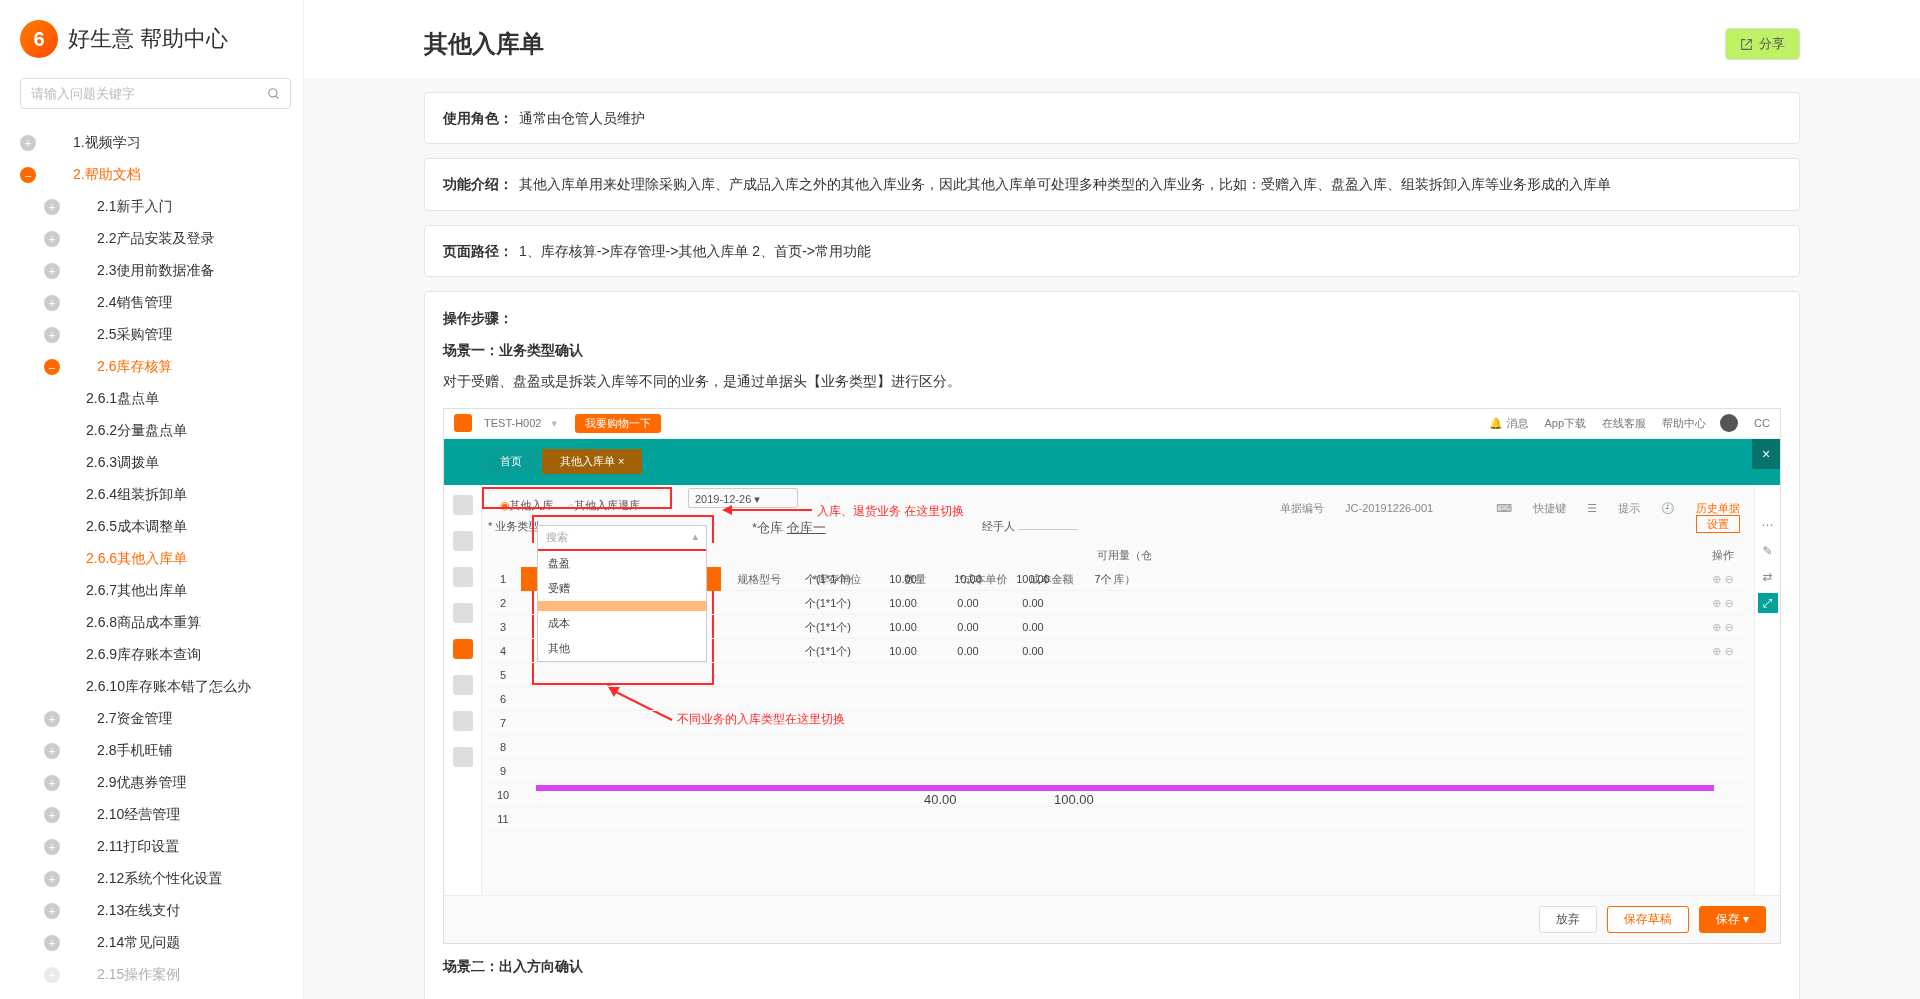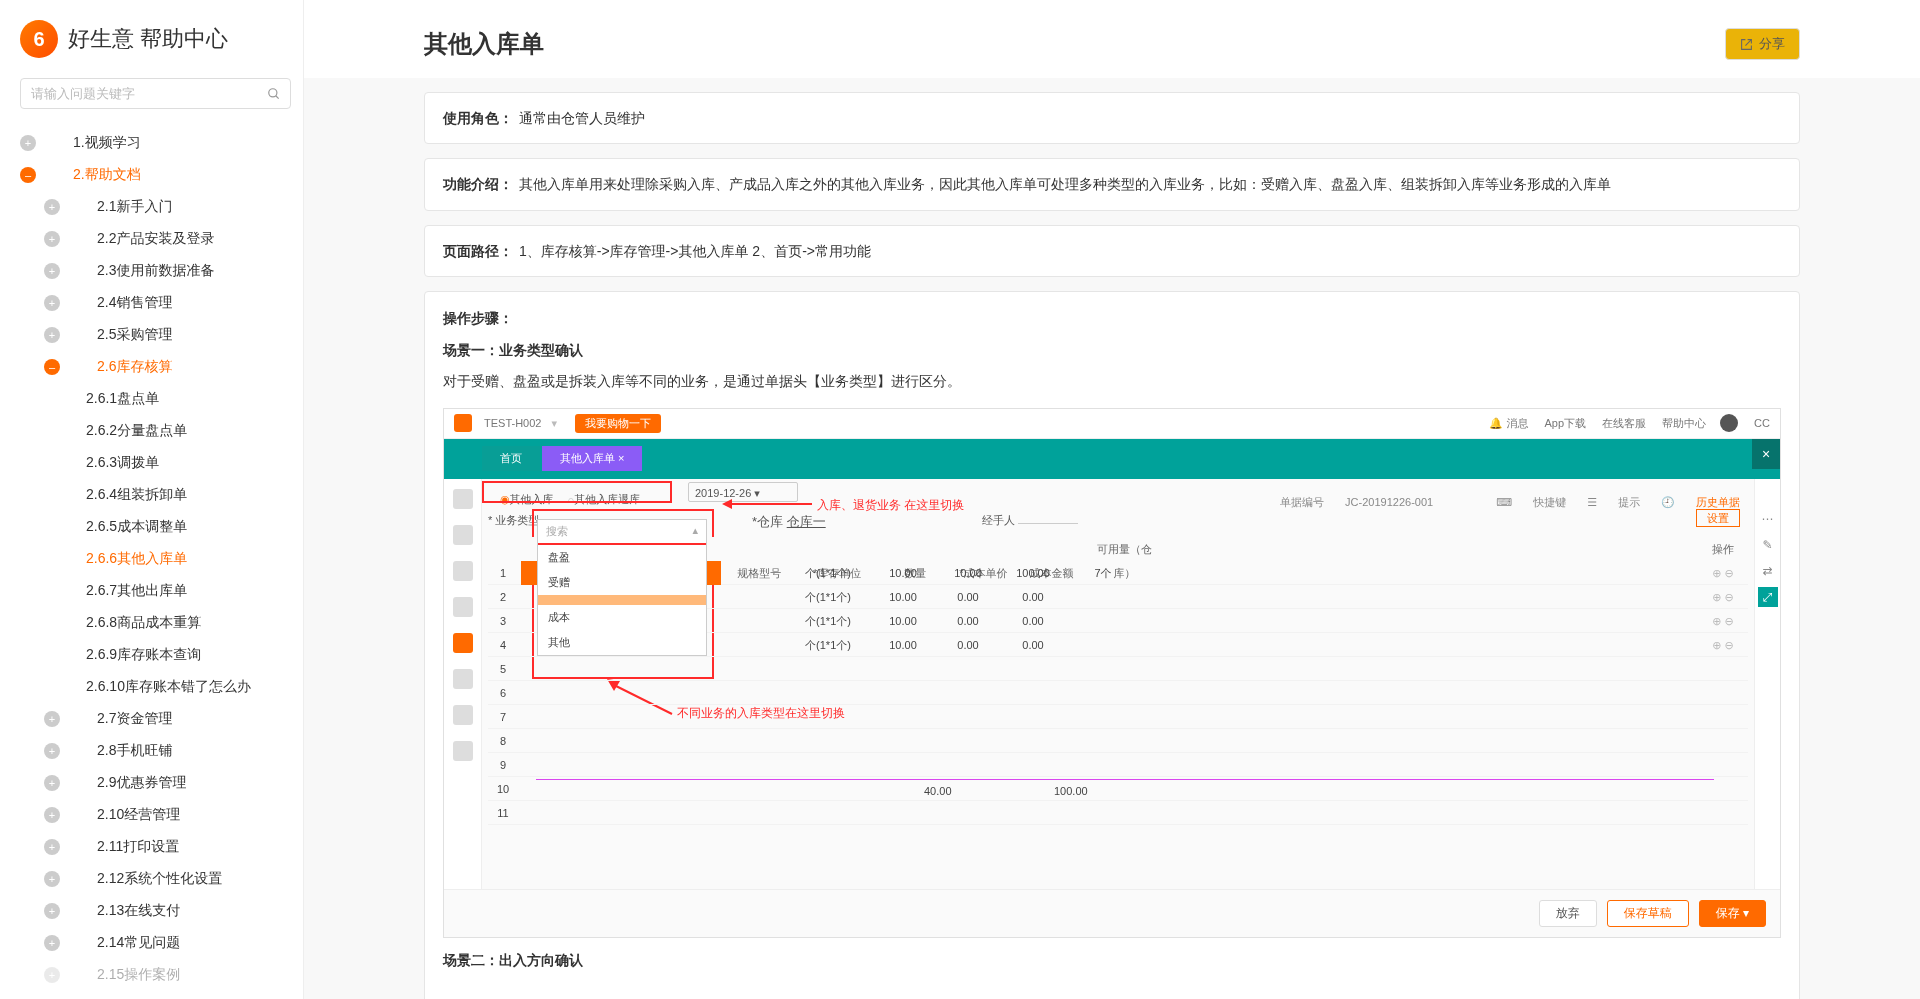--- a/index.html
+++ b/index.html
@@ -25,38 +25,38 @@
 .nav .label.orange { color:#ff6a00;}
 .nav-sub { list-style:none; padding-left:24px;}
 .nav-sub2 { list-style:none; padding-left:42px;}
 .nav-sub2 li{ padding:7px 0; font-size:14px; color:#333; cursor:pointer;}
 .nav-sub2 li.active{ color:#ff6a00;}
 
 
 .main { flex:1; background:#f8f8f8; padding:0 0 40px 0; overflow:auto;}
 .page-head{ display:flex; justify-content:space-between; align-items:center; padding:28px 120px 18px 120px; background:#fff;}
 .page-title{ font-size:24px; font-weight:600;}
-.share-btn{ border:1px solid #ddd; background:#eab308; padding:6px 14px; border-radius:4px; font-size:13px; color:#555; display:inline-flex; align-items:center; gap:6px; cursor:pointer;}
+.share-btn{ border:1px solid #ddd; background:#bef264; padding:6px 14px; border-radius:4px; font-size:13px; color:#555; display:inline-flex; align-items:center; gap:6px; cursor:pointer;}
 .content { padding:0 120px;}
 .info-card{ border:1px solid #e5e5e5; background:#fff; border-radius:4px; padding:14px 18px; margin-top:14px; font-size:14px; line-height:1.6; color:#333;}
 .info-card .k{ font-weight:600; margin-right:6px;}
 .body-section{ border:1px solid #e5e5e5; border-top:1px solid #e5e5e5; background:#fff; border-radius:4px 4px 0 0; margin-top:14px; padding:18px 18px 28px;}
 .body-section h4{ font-size:14px; font-weight:600; margin-bottom:14px;}
 .scen-title{ font-weight:600; margin:14px 0 10px;}
 .scen-p{ margin:10px 0; line-height:1.7;}
 .shot{ border:1px solid #e0e0e0; margin:14px 0; background:#fafafa;}
 .shot-top{ height:30px; background:#fff; border-bottom:1px solid #eee; display:flex; align-items:center; padding:0 10px; font-size:11px; color:#777;}
 .shot-logo{ width:18px; height:18px; border-radius:3px; background:#ff6a00; margin-right:12px;}
 .shot-top .new-btn{ background:#ff6a00; color:#fff; border-radius:3px; padding:2px 10px; font-size:11px; margin-left:18px;}
 .shot-top .spacer{ flex:1;}
 .shot-top .ritem{ margin-left:16px; font-size:11px; color:#777;}
 .shot-top .avatar{ width:18px; height:18px; border-radius:50%; background:#555; margin-left:14px;}
-.shot-tabbar{ height:40px; background:#00a29a; display:flex; align-items:center; padding-left:38px; position:relative;}
+.shot-tabbar{ height:46px; background:#00a29a; display:flex; align-items:center; padding-left:38px; position:relative;}
 .sh-tab{ background:#089e96; color:#fff; font-size:11px; padding:5px 18px; margin-right:2px;}
-.sh-tab.active{ background:#8b5cf6;}
+.sh-tab.active{ background:#a16207;}
 .sh-close{ position:absolute; right:0; top:0; width:28px; height:30px; background:#06736c; color:#fff; display:flex; align-items:center; justify-content:center; font-size:14px;}
 .shot-body{ display:flex; min-height:410px; position:relative;}
 .sh-sidebar{ width:38px; background:#fff; border-right:1px solid #eee; display:flex; flex-direction:column; align-items:center; padding-top:10px;}
 .sh-ico{ width:20px; height:20px; border-radius:3px; margin-bottom:16px; background:#ddd;}
 .sh-ico.orange{ background:#ff6a00;}
 .sh-main{ flex:1; padding:8px 12px; position:relative; font-size:11px; color:#555;}
 .red-box{ border:2px solid #ff2a2a; position:absolute;}
 .red-text{ color:#ff2a2a; font-size:12px; position:absolute;}
 .sh-row{ display:flex; align-items:center; height:26px;}
 .sh-date{ width:110px; height:20px; border:1px solid #ccc; border-radius:2px; font-size:11px; padding:0 6px; line-height:20px; margin-left:8px;}
@@ -72,21 +72,21 @@
 .c0{ width:30px;} .c1{ width:200px;} .c2{ width:70px;} .c3{ width:80px;} .c4{ width:70px;} .c5{ width:60px;} .c6{ width:70px;} .c7{ width:70px;} .c9{ width:50px;}
 .sh-rightbar{ width:26px; background:#fff; border-left:1px solid #eee; display:flex; flex-direction:column; align-items:center; padding-top:30px;}
 .sh-rightbar span{ width:20px; height:20px; margin-bottom:6px; display:flex; align-items:center; justify-content:center; font-size:12px; color:#888;}
 .sh-rightbar .green{ background:#00a29a; color:#fff;}
 .sh-note{ display:flex; align-items:center; padding:10px 14px; border-top:1px solid #eee; font-size:11px;}
 .sh-note-ico{ width:26px; height:26px; border-radius:4px; background:#cfe8e6; margin-right:12px;}
 .sh-footer{ display:flex; justify-content:flex-end; padding:10px 14px; border-top:1px solid #eee; gap:10px;}
 .sh-btn{ border:1px solid #ddd; padding:4px 16px; border-radius:3px; font-size:12px; background:#fff; color:#555;}
 .sh-btn.outline-or{ border-color:#ff6a00; color:#ff6a00;}
 .sh-btn.fill-or{ background:#ff6a00; border-color:#ff6a00; color:#fff;}
-.sh-totals{ position:absolute; bottom:86px; left:54px; right:40px; height:24px; border-top:1px solid #d946ef; font-size:11px; color:#444; display:flex; align-items:center;}
+.sh-totals{ position:absolute; bottom:86px; left:54px; right:40px; height:24px; border-top:6px solid #d946ef; font-size:13px; color:#444; display:flex; align-items:center;}
 .sh-totals .tval{ position:absolute;}
 svg{ display:block;}
 </style>
 </head>
 <body>
 
 <div class="container">
   <aside class="sidebar">
     <div class="logo-area">
       <span class="logo-icon">6</span>

